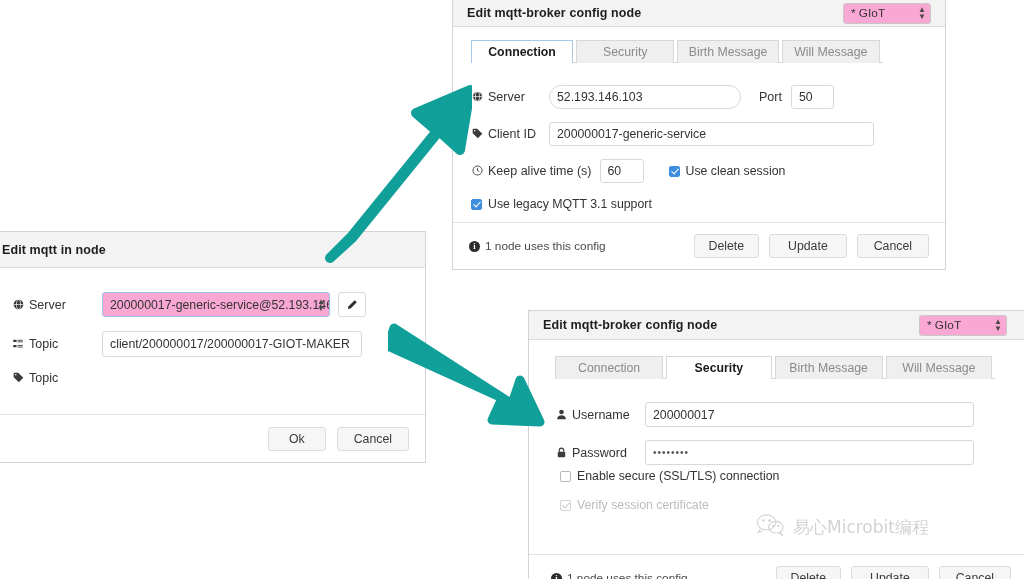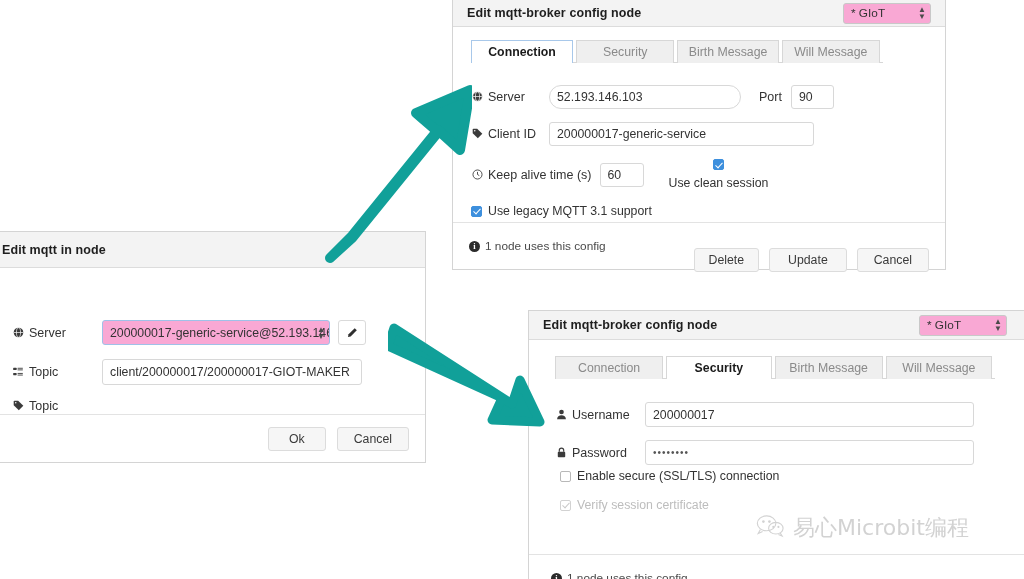--- a/index.html
+++ b/index.html
@@ -23,21 +23,21 @@
   }
   .dlg-title{font-weight:bold;font-size:12.5px;color:#1e1e1e;letter-spacing:.1px;}
   .dlg-body{padding:0 18px;box-sizing:border-box;position:relative;}
   .dlg-footer{
     border-top:1px solid #e3e3e3;
     display:flex;align-items:center;justify-content:space-between;
     padding:0 16px;box-sizing:border-box;
   }
 
   
-  .row{display:flex;align-items:center;margin-top:28px;}
+  .row{display:flex;align-items:center;}
   .lbl{color:#333;font-size:12.5px;white-space:nowrap;display:flex;align-items:center;gap:5px;}
   .ico{display:inline-block;width:12px;height:12px;line-height:12px;text-align:center;font-size:11px;color:#3b3b3b;}
   .tbox{
     border:1px solid #d8d8d8;border-radius:3px;background:#fff;
     height:24px;line-height:22px;box-sizing:border-box;
     padding:0 7px;font-size:12.3px;color:#333;
     display:flex;align-items:center;overflow:hidden;white-space:nowrap;
   }
   .sel{
     border:1px solid #9fc1e8;border-radius:3px;background:#f9a8d4;
@@ -88,21 +88,21 @@
     background:#2b2b2b;color:#fff;font-size:8.5px;line-height:11px;
     text-align:center;font-weight:bold;font-family:"Liberation Serif",serif;
   }
 
   
   .arrow-svg{position:absolute;pointer-events:none;}
 
   
   .watermark{
     position:absolute;display:flex;align-items:center;gap:7px;
-    color:#cfcfcf;font-size:22px;font-family:"DejaVu Sans",sans-serif;
+    color:#cfcfcf;font-size:17px;font-family:"DejaVu Sans",sans-serif;
     white-space:nowrap;opacity:.92;
   }
 </style>
 </head>
 <body>
 
 <div class="stage">
 
   <div class="dialog" style="left:452px;top:-11px;width:494px;height:281px;border-top:none;">
 
@@ -144,54 +144,54 @@
                 <line x1="1" y1="8" x2="15" y2="8" stroke="#fff" stroke-width="1"></line>
               </svg>
           </span>
           <span>Server</span>
         </div>
         <div class="tbox" style="width:192px;border-radius:12px;">
           <span>52.193.146.103</span>
         </div>
         <div class="lbl" style="margin-left:18px;">Port</div>
         <div class="tbox" style="width:43px;margin-left:9px;">
-          <span>90</span>
+          <span>50</span>
         </div>
       </div>
 
       <div class="row" style="margin-top:13px;">
         <div class="lbl" style="width:78px;">
           <span class="ico">
             <svg width="11" height="11" viewBox="0 0 16 16">
                 <path d="M1 7.5V2.2C1 1.5 1.5 1 2.2 1H7.5L15 8.5L8.5 15L1 7.5z" fill="#3b3b3b"></path>
                 <circle cx="4" cy="4" r="1.1" fill="#fff"></circle>
               </svg>
           </span>
           <span>Client ID</span>
         </div>
-        <div class="tbox" style="width:265px;">
+        <div class="tbox" style="width:325px;">
           <span>200000017-generic-service</span>
         </div>
       </div>
 
       <div class="row" style="margin-top:13px;">
         <div class="lbl">
           <span class="ico">
             <svg width="11" height="11" viewBox="0 0 16 16">
                 <circle cx="8" cy="8" r="6.6" fill="none" stroke="#3b3b3b" stroke-width="1.3"></circle>
                 <line x1="8" y1="8" x2="8" y2="4.2" stroke="#3b3b3b" stroke-width="1.3"></line>
                 <line x1="8" y1="8" x2="10.6" y2="9.6" stroke="#3b3b3b" stroke-width="1.3"></line>
               </svg>
           </span>
           <span>Keep alive time (s)</span>
         </div>
         <div class="tbox" style="width:44px;margin-left:8px;">
           <span>60</span>
         </div>
-        <div class="cbline" style="margin-left:25px;flex-direction:column;">
+        <div class="cbline" style="margin-left:25px;">
           <span class="cbx on"></span>
           <span>Use clean session</span>
         </div>
       </div>
 
       <div class="cbline" style="margin-top:14px;">
         <span class="cbx on"></span>
         <span>Use legacy MQTT 3.1 support</span>
       </div>
     </div>

